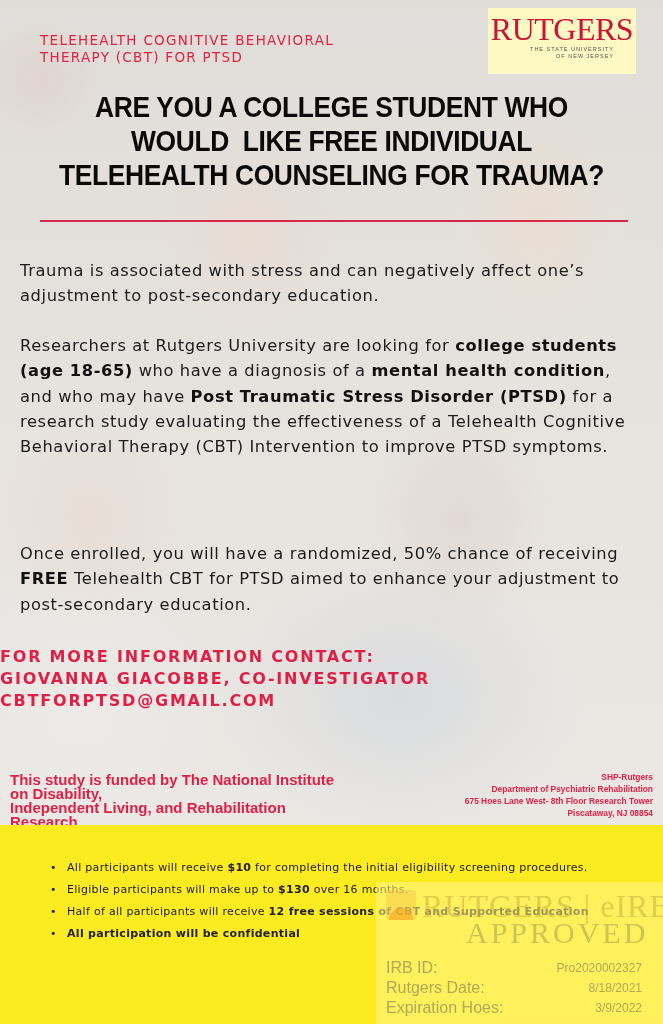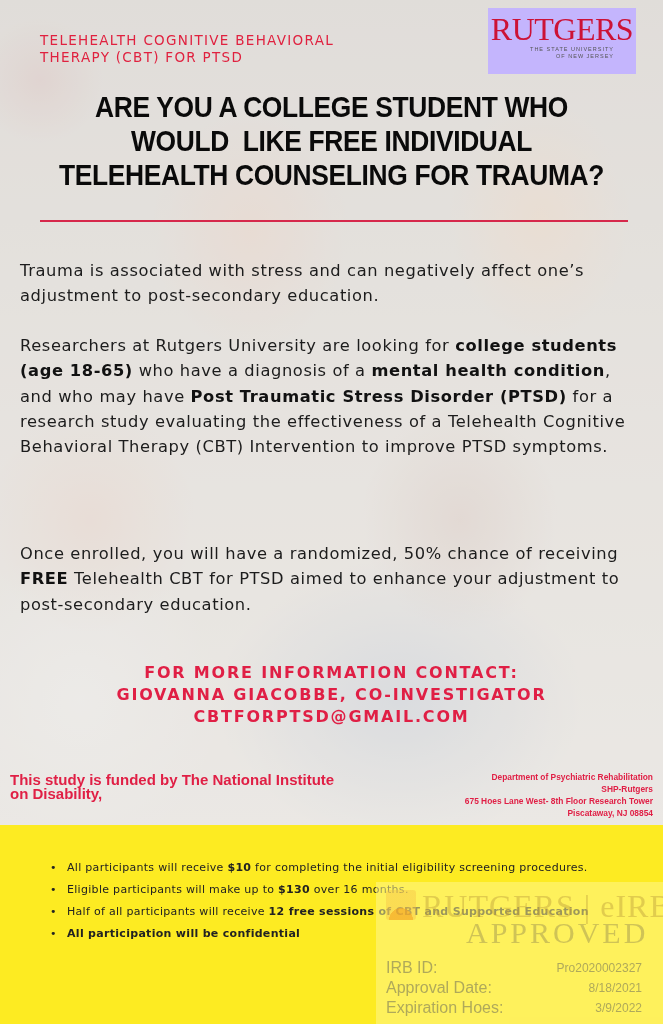--- a/index.html
+++ b/index.html
@@ -27,21 +27,21 @@
   }
   .content { position:absolute; left:0; top:0; width:663px; height:1024px; }
 
   .kicker {
     position:absolute; left:40px; top:32px; width:420px;
     color:#e0213f; font-weight:normal; font-size:13.5px; line-height:17px;
     letter-spacing:1.3px; font-family:"DejaVu Sans", sans-serif;
   }
   .logo {
     position:absolute; left:488px; top:8px; width:148px; height:66px;
-    background:#c4b5fd; text-align:center;
+    background:#fef9c3; text-align:center;
   }
   .logo-word {
     display:block; margin-top:4px;
     font-family:"Liberation Serif", serif; color:#cc1236;
     font-size:32px; letter-spacing:-0.5px; line-height:34px;
   }
   .logo-sub {
     display:block; font-family:"Liberation Sans", sans-serif;
     font-size:5.5px; color:#555; letter-spacing:1px; line-height:7px;
     text-align:right; padding-right:22px;
@@ -64,21 +64,21 @@
     position:absolute; left:20px; width:623px; text-align:left;
     font-family:"DejaVu Sans", sans-serif; font-size:16.3px; line-height:25.3px;
     color:#1c1c1c; letter-spacing:0.6px;
   }
   .p1 { top:258px; }
   .p2 { top:333px; }
   .p3 { top:541px; }
   .para b { font-weight:bold; color:#111; }
 
   .contact {
-    position:absolute; left:0; top:662px; width:663px; text-align:center;
+    position:absolute; left:0; top:646px; width:663px; 
     color:#e01f45; font-weight:bold; font-size:16px; line-height:22px;
     letter-spacing:1.8px;
   }
   .contact span { display:block; }
 
   .funding {
     position:absolute; left:10px; top:773px; width:340px;
     color:#e01f45; font-weight:bold; font-size:15px; line-height:14px;
     font-family:"Liberation Sans", sans-serif;
   }
@@ -166,25 +166,26 @@
   <p class="para p3"><span>Once enrolled, you will have a randomized, 50% chance of receiving </span><b>FREE</b><span> Telehealth CBT for PTSD aimed to enhance your adjustment to post-secondary education.</span></p>
 
   <div class="contact">
     <span>FOR MORE INFORMATION CONTACT:</span>
     <span>GIOVANNA GIACOBBE, CO-INVESTIGATOR</span>
     <span>CBTFORPTSD@GMAIL.COM</span>
   </div>
 
   <div class="funding">
     <span>This study is funded by The National Institute on Disability,</span>
+    <span>Independent Living, and Rehabilitation Research</span>
   </div>
 
   <div class="address">
+    <span>SHP-Rutgers</span>
     <span>Department of Psychiatric Rehabilitation</span>
-    <span>SHP-Rutgers</span>
     <span>675 Hoes Lane West- 8th Floor Research Tower</span>
     <span>Piscataway, NJ 08854</span>
   </div>
 
   <div class="yellow"></div>
 
   <ul class="bullets">
     <li><span>All participants will receive </span><b>$10</b><span> for completing the initial eligibility screening procedures.</span></li>
     <li><span>Eligible participants will make up to </span><b>$130</b><span> over 16 months.</span></li>
     <li><span>Half of all participants will receive </span><b>12 free sessions of CBT and Supported Education</b><span></span></li>
@@ -193,21 +194,21 @@
 
   <div class="stamp">
     <div class="stamp-sun"></div>
     <div class="stamp-brand">RUTGERS | eIRB</div>
     <div class="stamp-approved">APPROVED</div>
     <div class="stamp-row r1">
       <span class="lbl">IRB ID:</span>
       <span class="val">Pro2020002327</span>
     </div>
     <div class="stamp-row r2">
-      <span class="lbl">Approval Date:</span>
+      <span class="lbl">Rutgers Date:</span>
       <span class="val">8/18/2021</span>
     </div>
     <div class="stamp-row r3">
       <span class="lbl">Expiration Hoes:</span>
       <span class="val">3/9/2022</span>
     </div>
   </div>
 
 </div>
 

